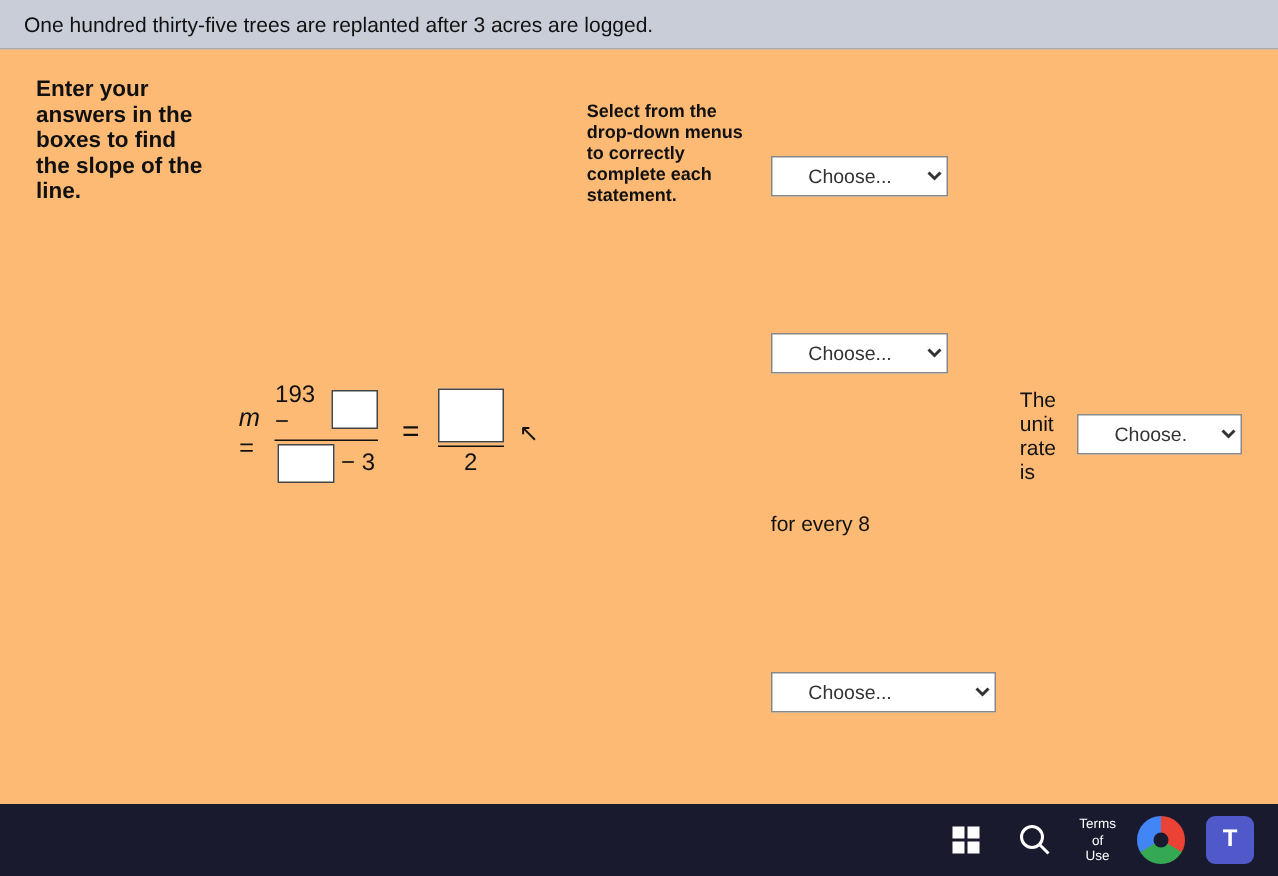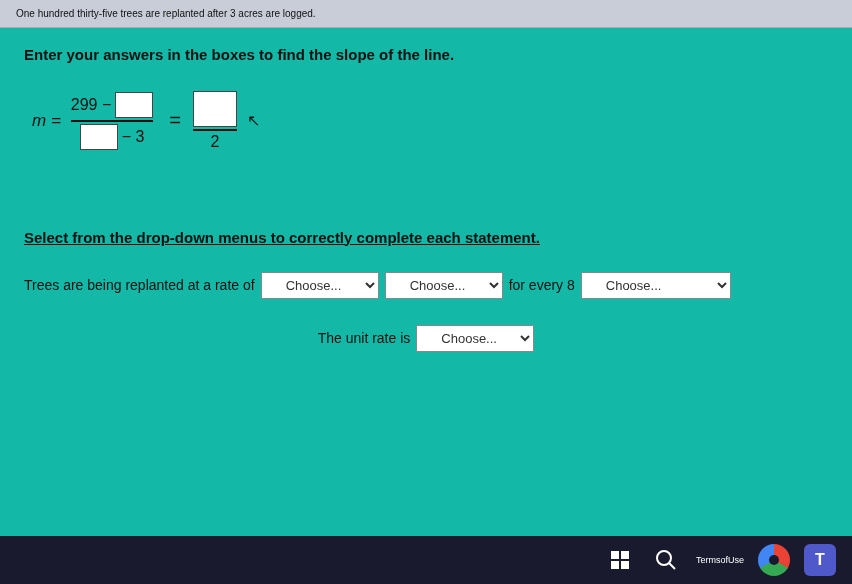--- a/index.html
+++ b/index.html
@@ -10,31 +10,31 @@
       background: #b0b8c8;
       font-family: Arial, sans-serif;
       display: flex;
       flex-direction: column;
       overflow: hidden;
     }
 
     .top-bar {
       background: #c8cdd8;
       padding: 8px 16px;
-      font-size: 10px;
+      font-size: 14px;
       color: #111;
       border-bottom: 1px solid #aaa;
     }
 
     .main-content {
       flex: 1;
-      background: #14b8a6;
+      background: #fdba74;
       padding: 18px 24px;
       display: flex;
-      flex-direction: column;
+      flex-direction: row;
       gap: 16px;
     }
 
     .instruction {
       font-size: 15px;
       font-weight: bold;
       color: #111;
       margin-bottom: 4px;
     }
 
@@ -100,25 +100,24 @@
     .number-text {
       font-size: 16px;
       color: #111;
     }
 
     .section-gap {
       height: 30px;
     }
 
     .select-instruction {
-      font-size: 15px;
+      font-size: 12px;
       font-weight: bold;
       color: #111;
       margin-top: 16px;
-      text-decoration: underline;
     }
 
     .statement-row {
       display: flex;
       align-items: center;
       gap: 6px;
       margin-top: 10px;
       flex-wrap: wrap;
       font-size: 14px;
       color: #111;
@@ -183,21 +182,21 @@
       background: none;
     }
 
     .taskbar-icon.teams {
       background: #5059c9;
       border-radius: 6px;
     }
 
     .taskbar-terms {
       display: flex;
-      flex-direction: row;
+      flex-direction: column;
       align-items: center;
       color: white;
       font-size: 9px;
       line-height: 1.2;
       cursor: pointer;
     }
 
     .cursor-arrow {
       font-size: 16px;
       color: #111;
@@ -213,21 +212,21 @@
 
 <div class="main-content">
 
   <div class="instruction">Enter your answers in the boxes to find the slope of the line.</div>
 
   <div class="formula-area">
     <span class="m-label">m =</span>
 
     <div class="fraction">
       <div class="numerator">
-        <span class="number-text">299 −</span>
+        <span class="number-text">193 −</span>
         <div class="input-box"></div>
       </div>
       <div class="frac-line"></div>
       <div class="denominator">
         <div class="input-box"></div>
         <span class="number-text">− 3</span>
       </div>
     </div>
 
     <span class="equals">=</span>
@@ -239,21 +238,20 @@
     </div>
 
     <span class="cursor-arrow">↖</span>
   </div>
 
   <div class="section-gap"></div>
 
   <div class="select-instruction">Select from the drop-down menus to correctly complete each statement.</div>
 
   <div class="statement-row">
-    <span>Trees are being replanted at a rate of</span>
 
     <select class="choose-select choose-select-med">
       <option>Choose...</option>
       <option>45</option>
       <option>90</option>
       <option>135</option>
       <option>180</option>
     </select>
 
     <select class="choose-select choose-select-med">

